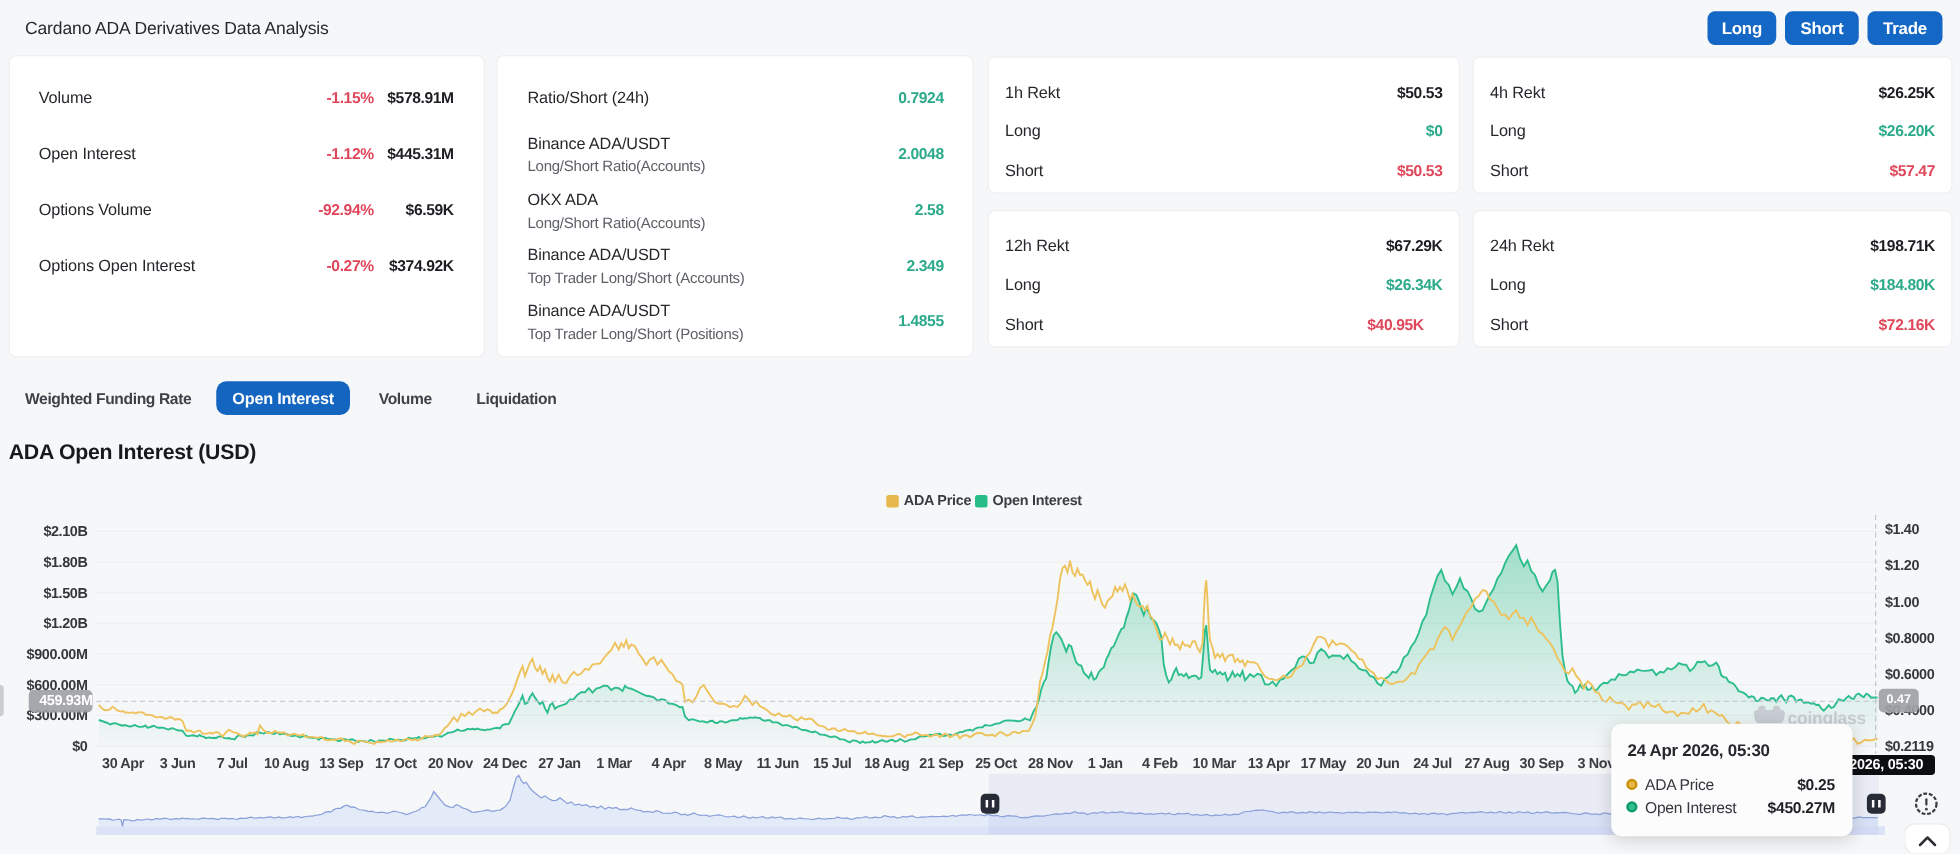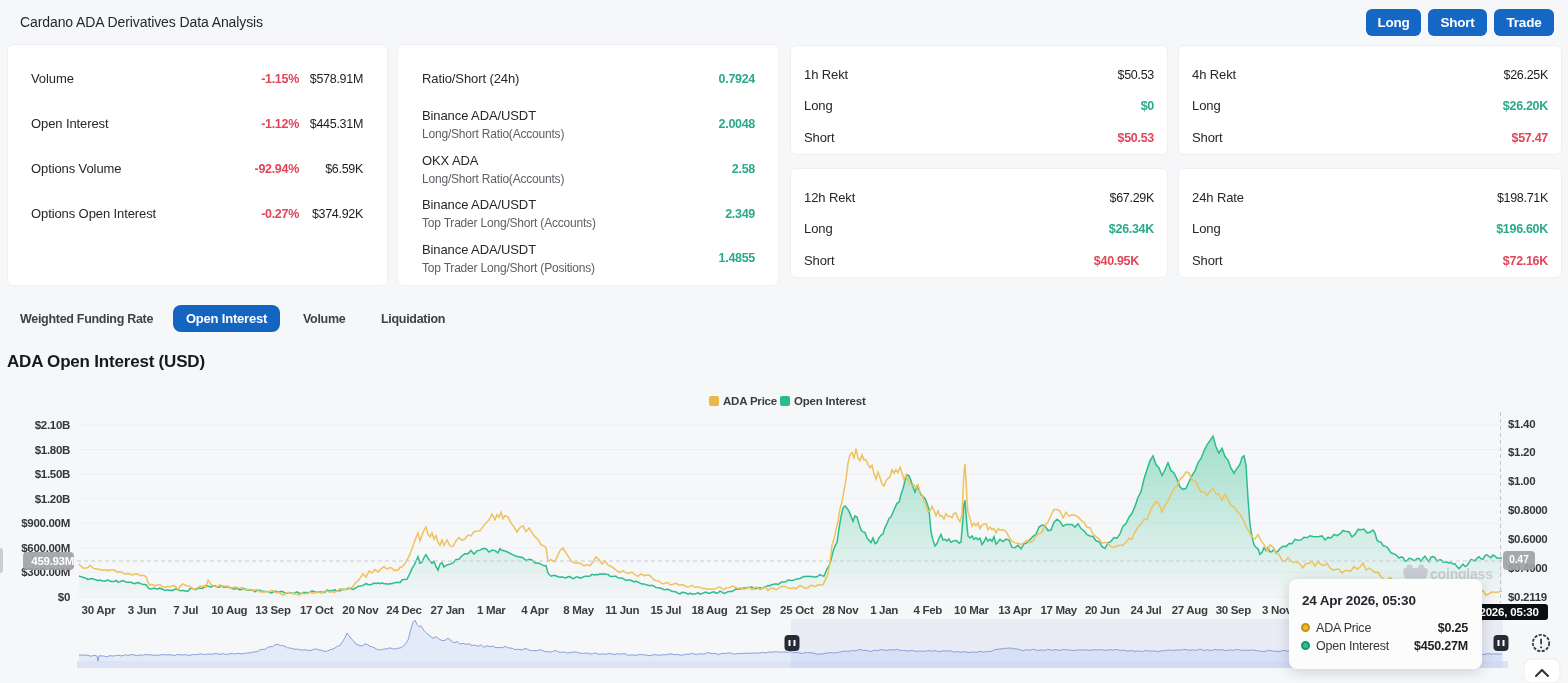--- a/index.html
+++ b/index.html
@@ -1,20 +1,20 @@
 <!DOCTYPE html>
 <html><head><meta charset="utf-8"><style>
 *{margin:0;padding:0;box-sizing:border-box}
 html,body{width:1568px;height:683px;overflow:hidden;background:#f6f7f8;
 font-family:"Liberation Sans",sans-serif;position:relative}
 .abs{position:absolute}
 .card{position:absolute;background:#fff;border-radius:6px;border:1px solid #efeff1}
 .lbl{font-size:13px;color:#25272b;letter-spacing:-.1px}
 .sub{font-size:12px;color:#5d6066;letter-spacing:-.2px}
-.val{font-size:12.5px;font-weight:400;color:#1b1d21;letter-spacing:-.3px}
+.val{font-size:12.5px;font-weight:700;color:#1b1d21;letter-spacing:-.3px}
 .pct{font-size:12.5px;font-weight:700;letter-spacing:-.3px}
 .red{color:#e0465a}
 .grn{color:#2aa98b}
 .btn{position:absolute;top:9px;height:27px;background:#1567c5;border-radius:6px;color:#fff;
 font-size:13.5px;font-weight:700;text-align:center;line-height:27px;letter-spacing:-.2px}
 .tab{position:absolute;font-size:12.5px;font-weight:700;color:#3d4248;letter-spacing:-.3px}
 </style></head><body>
 <div style="position:absolute;left:20px;top:14px;font-size:14px;font-weight:500;color:#26282c;letter-spacing:-.1px">Cardano ADA Derivatives Data Analysis</div>
 <div class="btn" style="left:1366px;width:55px">Long</div>
 <div class="btn" style="left:1428px;width:59px">Short</div>
@@ -67,24 +67,24 @@
   </div>
 <div class="card" style="left:790px;top:168px;width:378px;height:110px">
     <div style="position:absolute;left:13px;top:18.5px"><span class="lbl">12h Rekt</span></div>
     <div style="position:absolute;right:13px;top:18.5px"><span class="val">$67.29K</span></div>
     <div style="position:absolute;left:13px;top:50px"><span class="lbl">Long</span></div>
     <div style="position:absolute;right:13px;top:50px"><span class="pct grn">$26.34K</span></div>
     <div style="position:absolute;left:13px;top:82px"><span class="lbl">Short</span></div>
     <div style="position:absolute;right:28px;top:82px"><span class="pct red">$40.95K</span></div>
   </div>
 <div class="card" style="left:1178px;top:168px;width:384px;height:110px">
-    <div style="position:absolute;left:13px;top:18.5px"><span class="lbl">24h Rate</span></div>
+    <div style="position:absolute;left:13px;top:18.5px"><span class="lbl">24h Rekt</span></div>
     <div style="position:absolute;right:13px;top:18.5px"><span class="val">$198.71K</span></div>
     <div style="position:absolute;left:13px;top:50px"><span class="lbl">Long</span></div>
-    <div style="position:absolute;right:13px;top:50px"><span class="pct grn">$196.60K</span></div>
+    <div style="position:absolute;right:13px;top:50px"><span class="pct grn">$184.80K</span></div>
     <div style="position:absolute;left:13px;top:82px"><span class="lbl">Short</span></div>
     <div style="position:absolute;right:13px;top:82px"><span class="pct red">$72.16K</span></div>
   </div>
 <div class="tab" style="left:20px;top:312px">Weighted Funding Rate</div>
 <div style="position:absolute;left:173px;top:305px;width:107px;height:27px;background:#1465c0;border-radius:8px;color:#fff;font-size:13px;font-weight:700;text-align:center;line-height:27px;letter-spacing:-.2px">Open Interest</div>
 <div class="tab" style="left:303px;top:312px">Volume</div>
 <div class="tab" style="left:381px;top:312px">Liquidation</div>
 <div style="position:absolute;left:7px;top:352px;font-size:17px;font-weight:700;color:#17191d;letter-spacing:-.2px">ADA Open Interest (USD)</div>
 <div style="position:absolute;left:709px;top:396px;width:10px;height:10px;background:#e7b94c;border-radius:2px"></div>
 <div style="position:absolute;left:723px;top:395px;font-size:11.5px;font-weight:700;color:#393c42;letter-spacing:-.2px">ADA Price</div>

